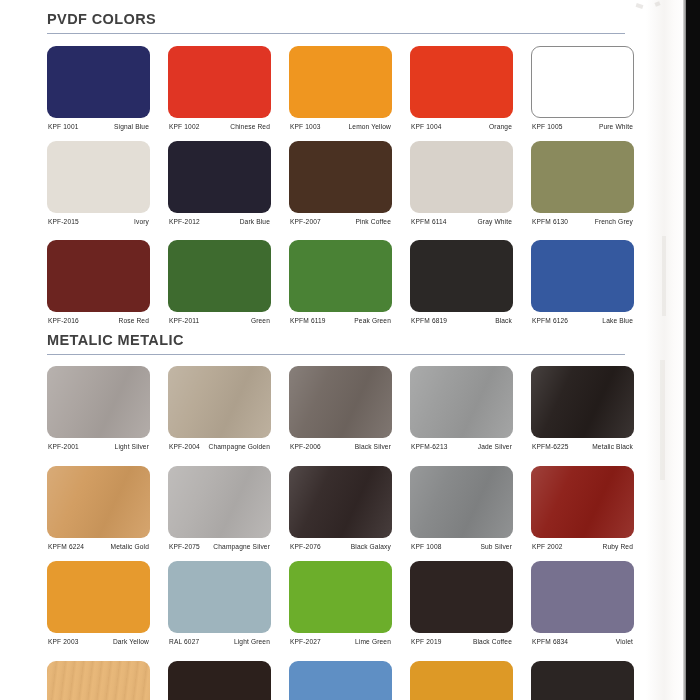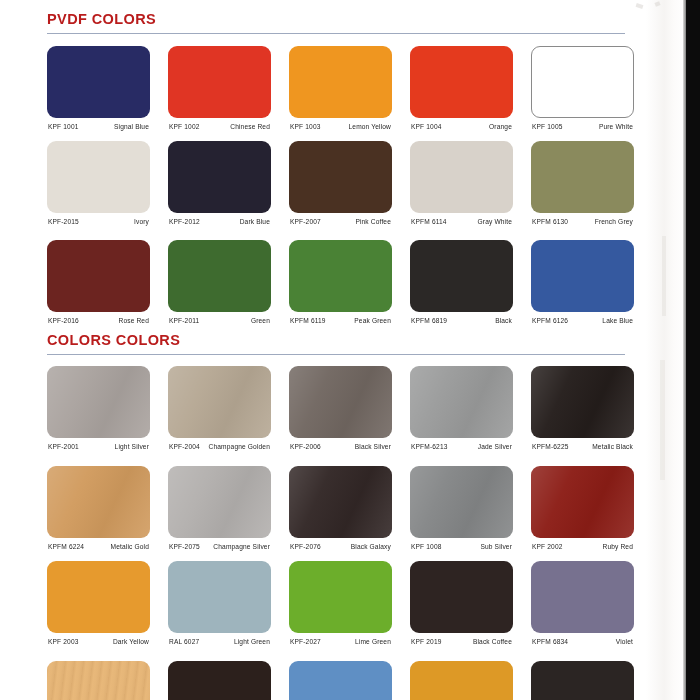--- a/index.html
+++ b/index.html
@@ -66,21 +66,21 @@
   
   .section-head {
     position: absolute;
     left: 47px;
     width: 580px;
   }
   .section-title {
     font-size: 14.5px;
     font-weight: bold;
     letter-spacing: .4px;
-    color: #b91c1c;
+    color: #404040;
     margin: 0 0 5px 0;
     line-height: 1.1;
   }
   .section-rule {
     height: 1.5px;
     width: 578px;
     background: #8e9bb4;
     opacity: .85;
   }
 
@@ -270,21 +270,21 @@
         </div>
         <div class="swatch-cell" style="left: 484px;">
           <div class="chip" style="background: rgb(53, 89, 159);"></div>
           <div class="chip-labels">
             <span class="chip-code">KPFM 6126</span>
             <span class="chip-name">Lake Blue</span>
           </div>
         </div>
       </div>
       <div class="section-head" style="top: 333px;">
-        <div class="section-title">COLORS COLORS</div>
+        <div class="section-title">METALIC METALIC</div>
         <div class="section-rule"></div>
       </div>
       <div class="swatch-row" style="top: 366px;">
         <div class="swatch-cell" style="left: 0px;">
           <div class="chip metal" style="background: rgb(170, 163, 159);"></div>
           <div class="chip-labels">
             <span class="chip-code">KPF-2001</span>
             <span class="chip-name">Light Silver</span>
           </div>
         </div>

